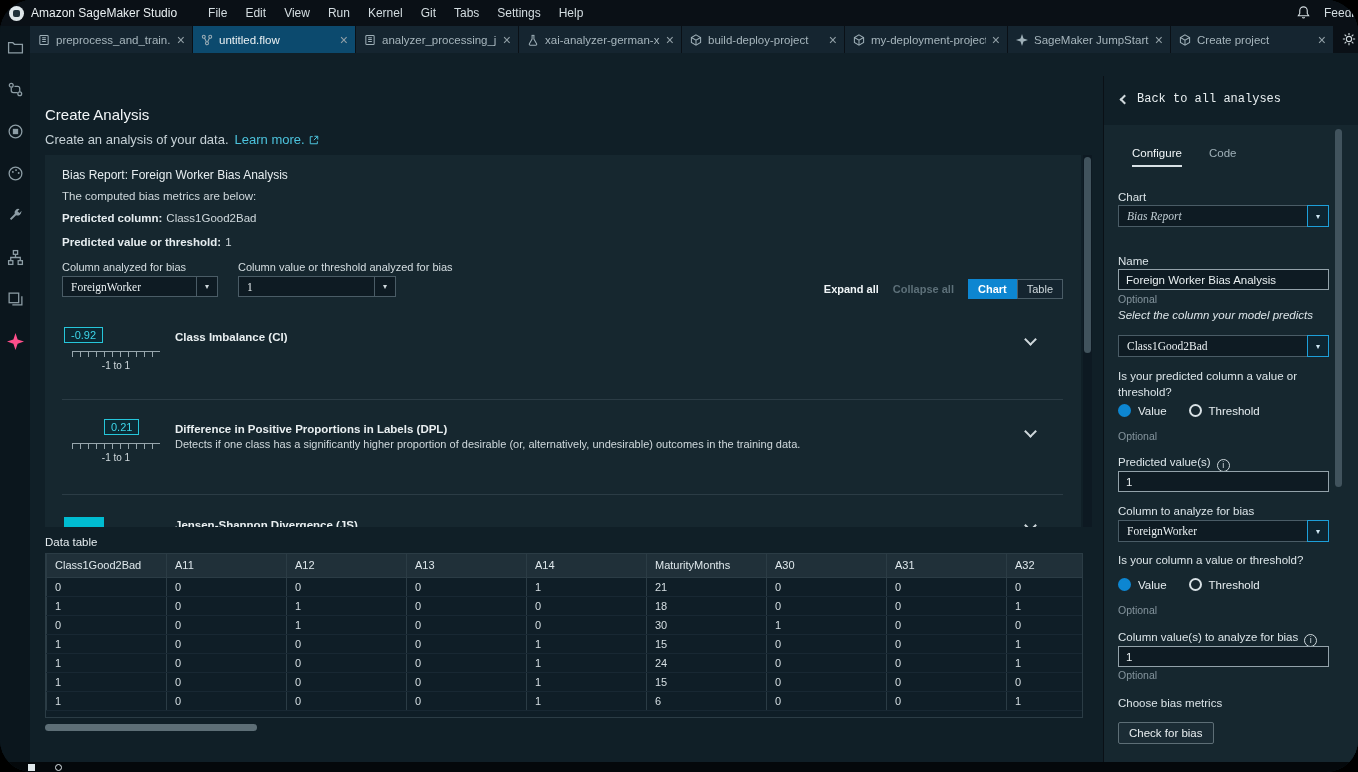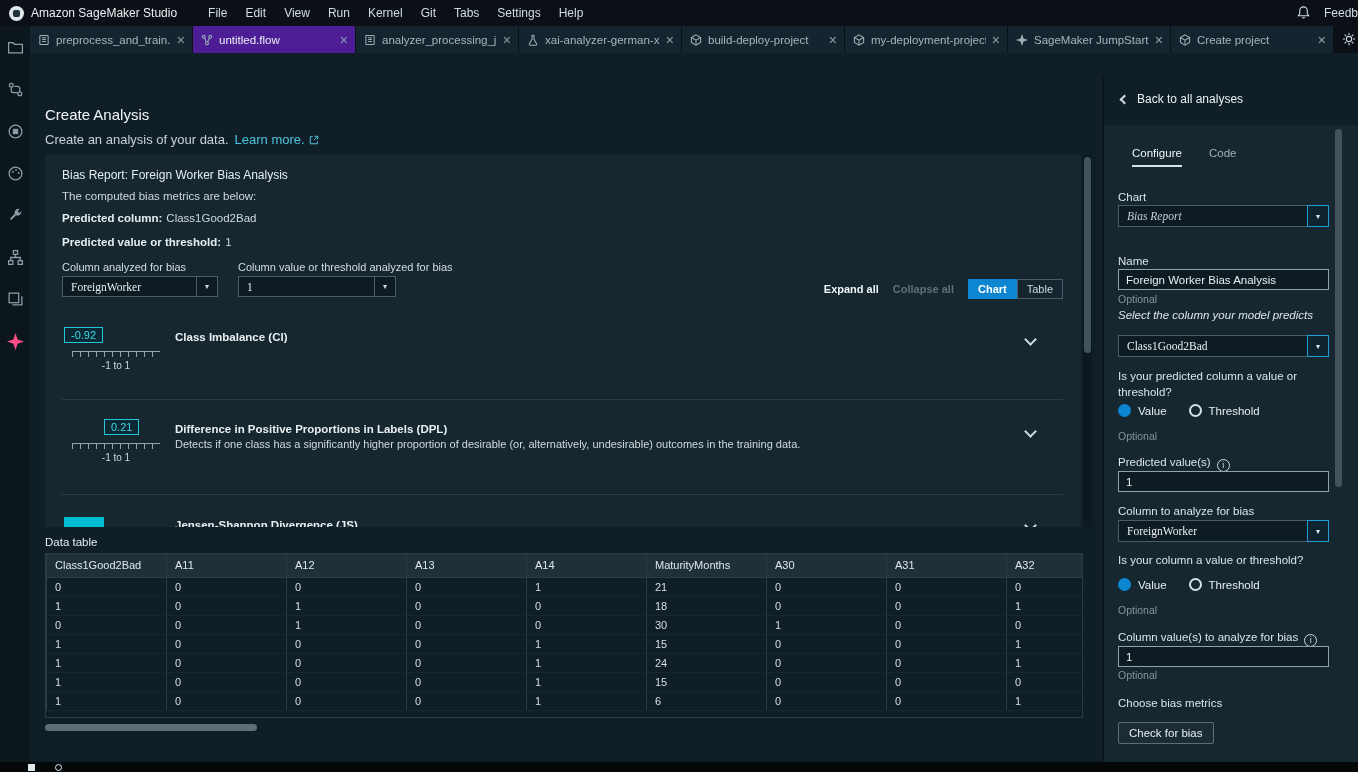--- a/index.html
+++ b/index.html
@@ -1,32 +1,32 @@
 <!DOCTYPE html>
 <html><head>
 <meta charset="utf-8">
 <style>
   * { box-sizing:border-box; margin:0; padding:0; }
   body { background:#000; font-family:"Liberation Sans", sans-serif; }
-  .screen { position:relative; width:1358px; height:772px; overflow:hidden; background:#101f27; color:#cfd8dc; }
+  .screen { position:relative; width:1358px; height:772px; overflow:hidden; background:#101f27; color:#cfd8dc;border-radius:32px; }
   svg { display:block; }
 
   
   #menubar { position:absolute; top:0; left:0; right:0; height:26px; background:#0a1016; display:flex; align-items:center; z-index:6; }
   .aws-logo { position:relative; width:15px; height:15px; border-radius:50%; background:#dfe7ea; margin:0 7px 0 9px; flex:none; }
   .aws-logo::after { content:""; position:absolute; inset:4px; background:#20313a; border-radius:2px; }
   .app-title { font-size:12px; color:#e9eff1; margin-right:22px; white-space:nowrap; }
   .menu-item { font-size:12px; color:#d4dde1; padding:0 9px; line-height:26px; cursor:default; }
   #bell { position:absolute; left:1296px; top:5px; color:#d4dde1; }
   #feedback { position:absolute; left:1324px; line-height:26px; font-size:12px; color:#d4dde1; white-space:nowrap; }
 
   
   #tabbar { position:absolute; top:26px; left:30px; right:0; height:27px; background:#0a1016; display:flex; align-items:stretch; }
   .tab { flex:0 0 163px; display:flex; align-items:center; gap:6px; padding:0 7px; background:#152530; border-right:1px solid #0a1016; font-size:11.5px; color:#a7b6bd; min-width:0; }
-  .tab.active { background:#4c1d95; color:#ebf1f3; }
+  .tab.active { background:#0c4a6e; color:#ebf1f3; }
   .tab-icon { flex:none; width:13px; height:13px; color:#9fb0b8; display:flex; align-items:center; justify-content:center; }
   .tab-label { flex:1; white-space:nowrap; overflow:hidden; min-width:0; }
   .tab-close { flex:none; color:#93a1a8; font-size:14px; line-height:1; }
   #tab-gear { position:absolute; right:2px; top:6px; color:#cfd8dc; }
 
   
   #leftrail { position:absolute; top:26px; bottom:10px; left:0; width:30px; background:#0b161d; display:flex; flex-direction:column; align-items:center; padding-top:13px; gap:25px; }
   .rail-icon { width:17px; height:17px; color:#8d9da5; }
   .rail-icon.pink { color:#ff4f8b; }
 
@@ -92,21 +92,21 @@
   #dt-label { position:absolute; top:460px; left:15px; font-size:11.5px; color:#e6edf0; }
   #dt-wrap { position:absolute; top:477px; left:15px; width:1038px; height:165px; overflow:hidden; border:1px solid #2b3c45; background:#0f1e27; }
   #dt-table { border-collapse:collapse; table-layout:fixed; width:1080px; }
   #dt-table th { width:120px; height:23px; background:#203039; border:1px solid #2b3c45; border-top:none; font-size:11px; font-weight:normal; color:#dfe8ec; text-align:left; padding:0 8px; }
   #dt-table td { height:19px; border-left:1px solid #2b3c45; border-right:1px solid #2b3c45; border-bottom:1px solid #182833; font-size:11px; color:#d6dfe3; padding:0 8px; }
   #dt-hscroll { position:absolute; top:648px; left:15px; width:1038px; height:8px; }
   #dt-hscroll .hthumb { width:212px; height:7px; border-radius:4px; background:#5d6e76; }
 
   
   #rightpanel { position:absolute; top:76px; left:1103px; right:0; bottom:10px; background:#101f27; border-left:1px solid #0a1016; }
-  #back-row { position:absolute; top:16px; left:17px; display:flex; align-items:center; gap:9px; font-size:12px; color:#e9eff1; }
+  #back-row { position:absolute; top:16px; left:17px; display:flex; align-items:center; gap:9px; font-size:12px; color:#e9eff1;font-family:Liberation Mono, monospace; }
   .back-chev { width:7px; height:7px; border-left:2px solid #cfd8dc; border-bottom:2px solid #cfd8dc; transform:rotate(45deg); flex:none; }
   #panel-body { position:absolute; top:49px; left:0; right:0; bottom:0; background:#16272f; }
   .ptab { position:absolute; top:22px; font-size:11.5px; padding-bottom:6px; }
   #ptab-configure { left:28px; color:#f0f5f7; border-bottom:2px solid #d8e1e5; }
   #ptab-code { left:105px; color:#9fb0b8; }
   .plabel { position:absolute; left:14px; font-size:11.5px; color:#dbe4e8; width:210px; line-height:1.35; }
   .poptional { position:absolute; left:14px; font-size:10.5px; color:#84949d; }
   .pctrl { position:absolute; left:14px; width:211px; }
   .pdd { display:flex; align-items:stretch; height:22px; background:#0e1b23; border:1px solid #4a5c66; font-size:11.5px; }
   .pdd.italic .dd-value { font-style:italic; color:#c2cfd5; }

